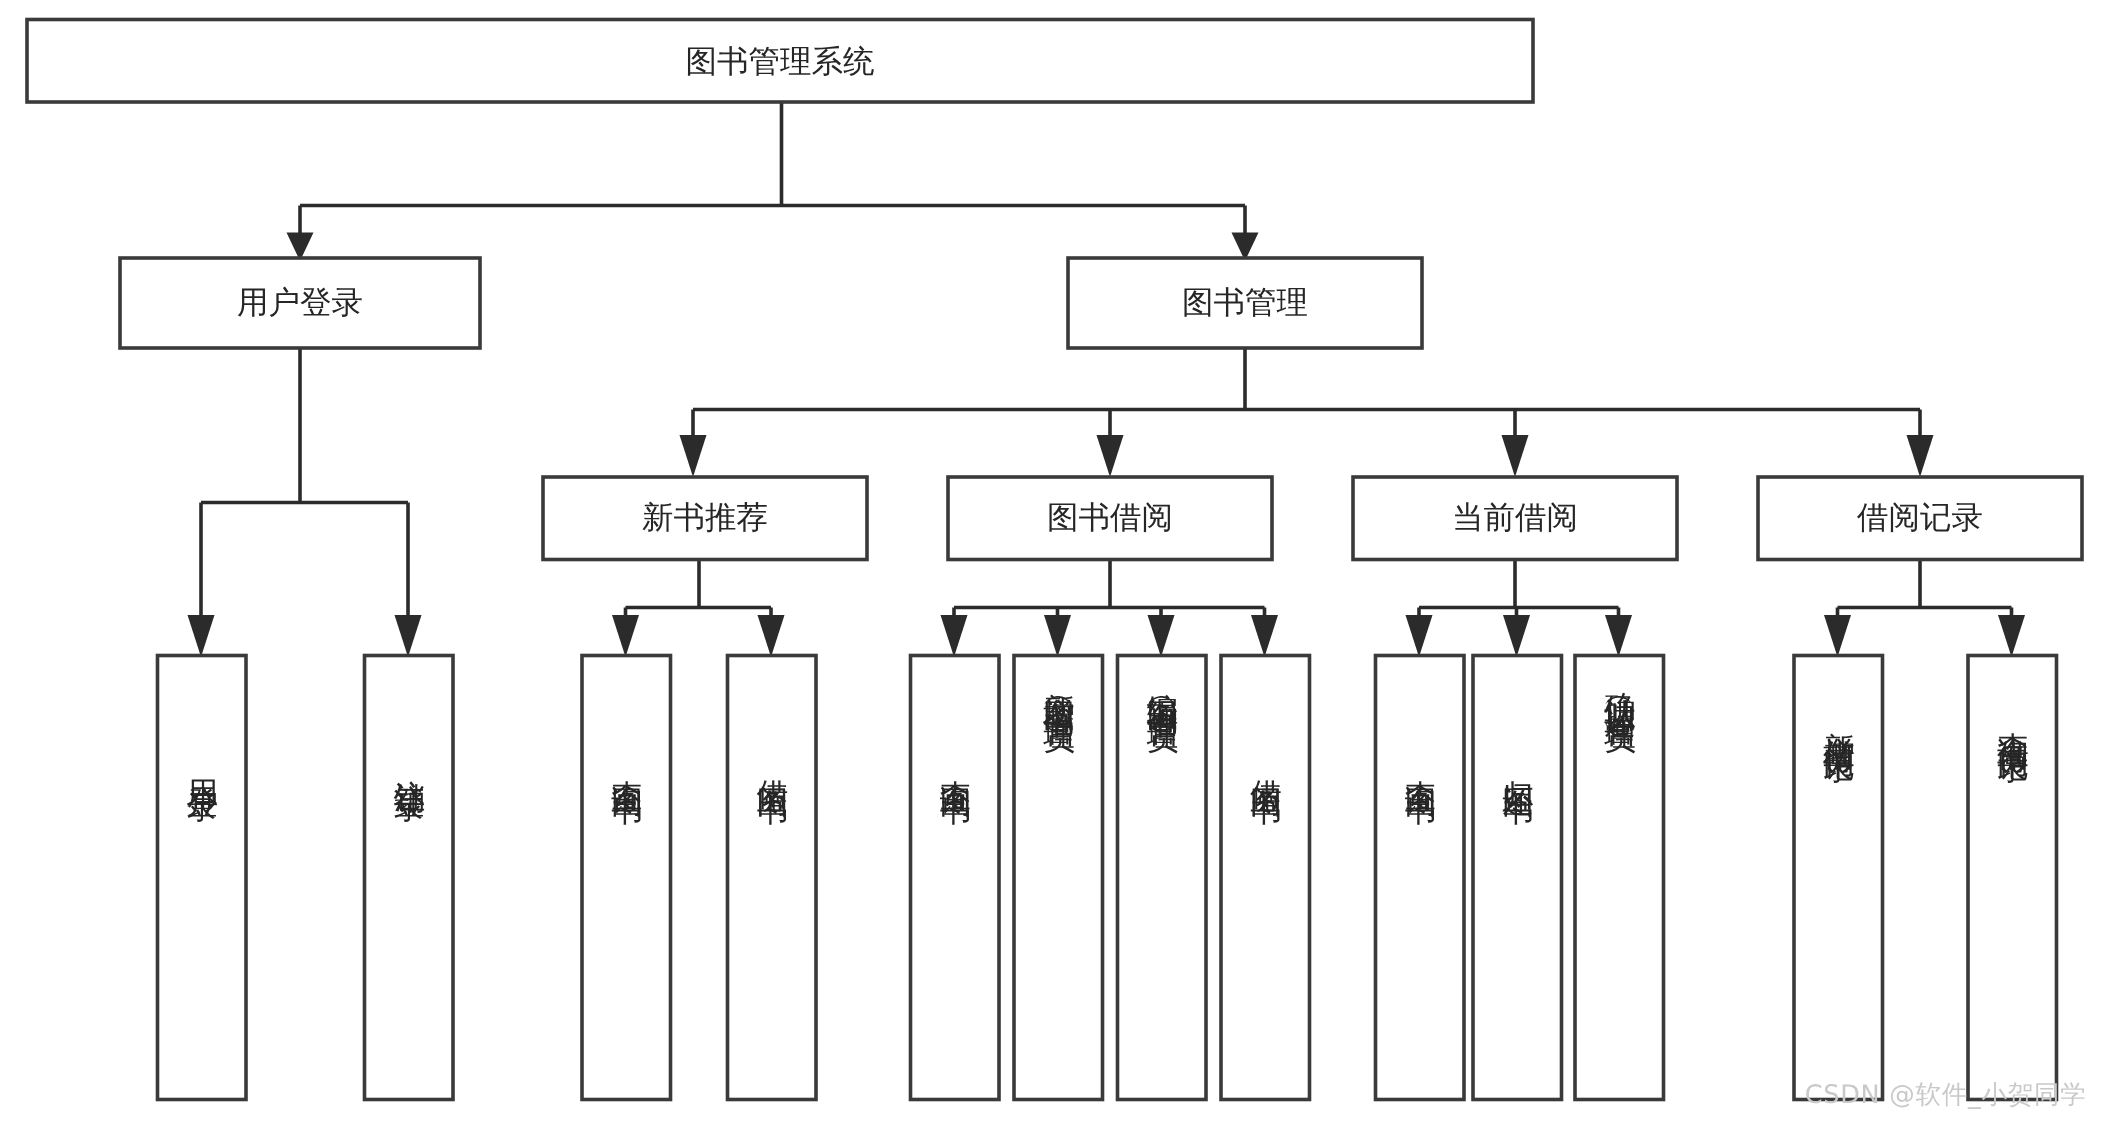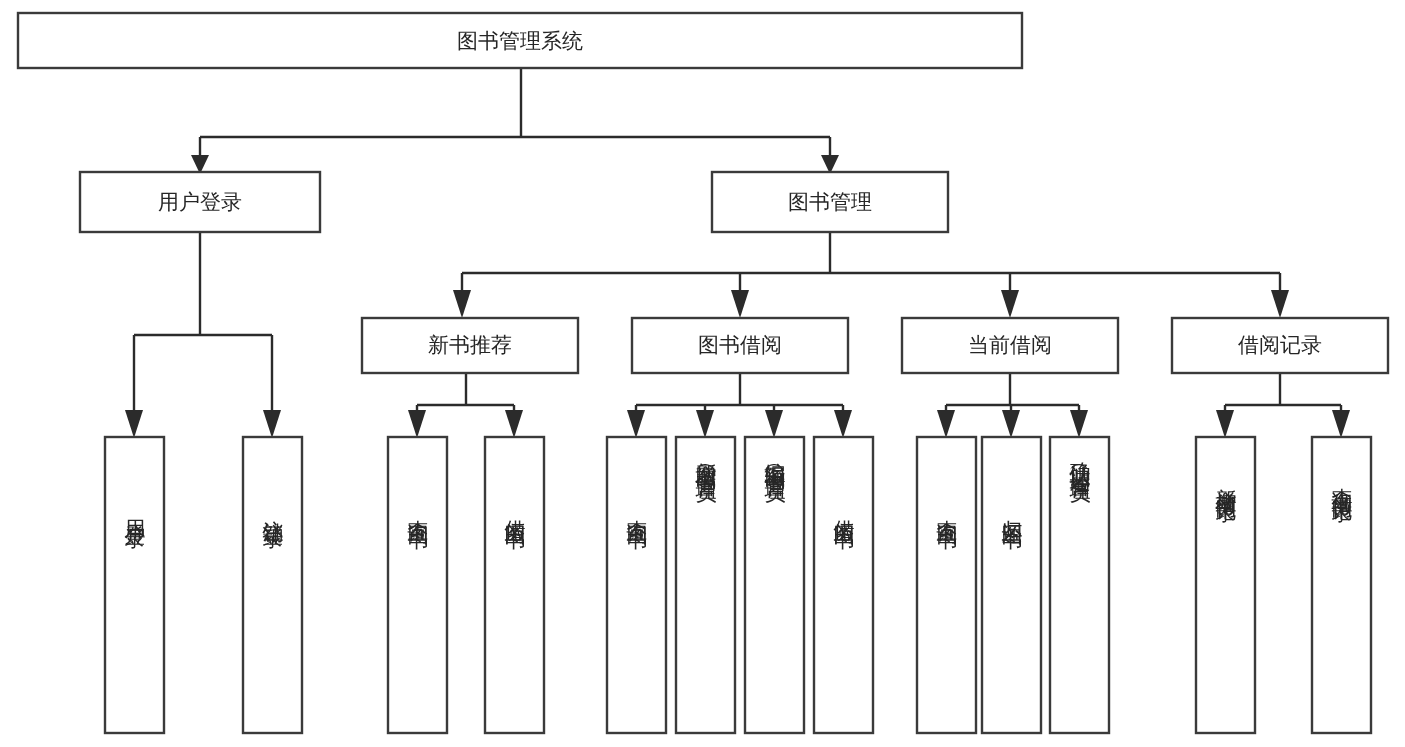--- a/index.html
+++ b/index.html
@@ -237,13 +237,14 @@
   <div class="leaf-label-wrap" style="left:1050px; top:437px; width:59px; height:296px;">
     <span class="leaf-label" style="margin-top:8px;">确认归还（管理员）</span>
   </div>
   <div class="leaf-label-wrap" style="left:1196px; top:437px; width:59px; height:296px;">
     <span class="leaf-label" style="margin-top:34px;">新增借阅记录</span>
   </div>
   <div class="leaf-label-wrap" style="left:1312px; top:437px; width:59px; height:296px;">
     <span class="leaf-label" style="margin-top:34px;">查询借阅记录</span>
   </div>
 
+  <div class="watermark">CSDN @软件_小贺同学</div>
 </div>
 
 </body></html>

